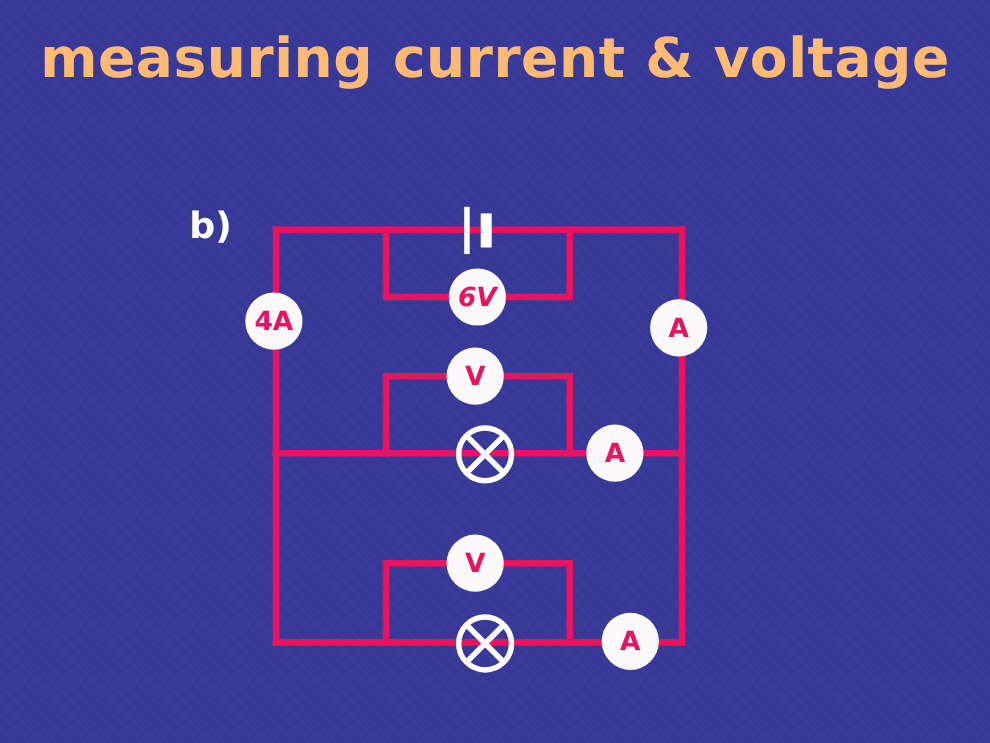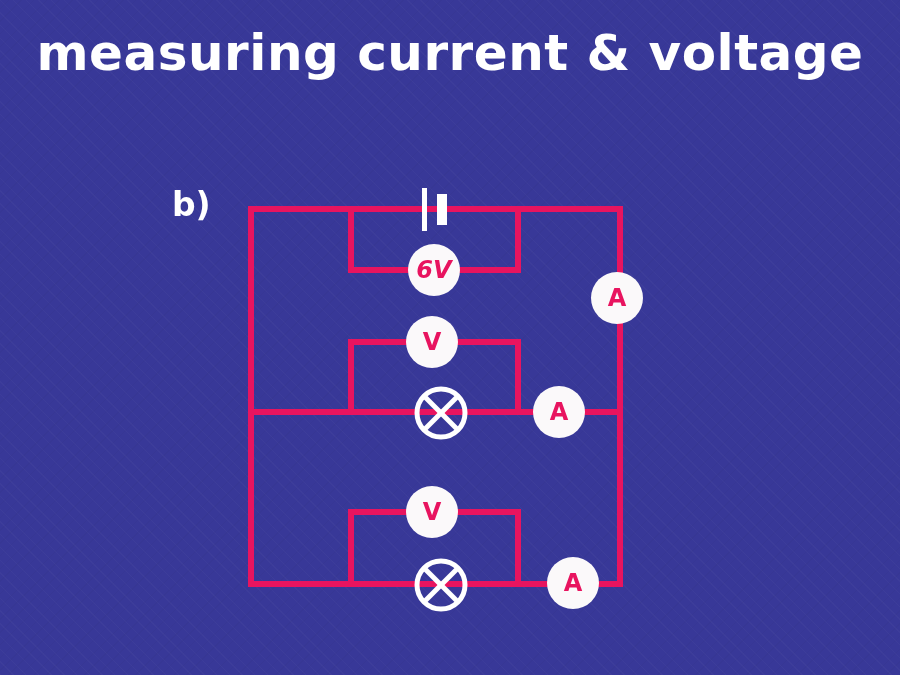--- a/index.html
+++ b/index.html
@@ -29,21 +29,21 @@
       repeating-linear-gradient(45deg, rgba(255,255,255,0.022) 0 1px, rgba(0,0,0,0) 1px 9px),
       repeating-linear-gradient(-45deg, rgba(0,0,0,0.025) 0 1px, rgba(0,0,0,0) 1px 9px);
   }
 
   #title {
     position: absolute;
     left: 0;
     top: 24px;
     width: 900px;
     text-align: center;
-    color: #ffffff;
+    color: #fdba74;
     font-family: "DejaVu Sans", sans-serif;
     font-size: 50px;
     font-weight: bold;
     letter-spacing: 0.5px;
     white-space: nowrap;
   }
 
   #part-label {
     position: absolute;
     left: 172px;
@@ -122,20 +122,21 @@
       <line x1="458" y1="396" x2="424" y2="430"></line>
     </g>
 
     <g stroke="#FFFFFF" stroke-width="5" fill="none">
       <circle cx="441" cy="585" r="24"></circle>
       <line x1="424" y1="568" x2="458" y2="602"></line>
       <line x1="458" y1="568" x2="424" y2="602"></line>
     </g>
   </svg>
 
+  <div class="meter meter-md" style="left:249px; top:292px;">4A</div>
 
   <div class="meter meter-md" style="left:434px; top:270px;font-style:italic;">6V</div>
 
   <div class="meter meter-md" style="left:617px; top:298px;">A</div>
 
   <div class="meter meter-md" style="left:432px; top:342px;">V</div>
 
   <div class="meter meter-md" style="left:559px; top:412px;">A</div>
 
   <div class="meter meter-md" style="left:432px; top:512px;">V</div>

